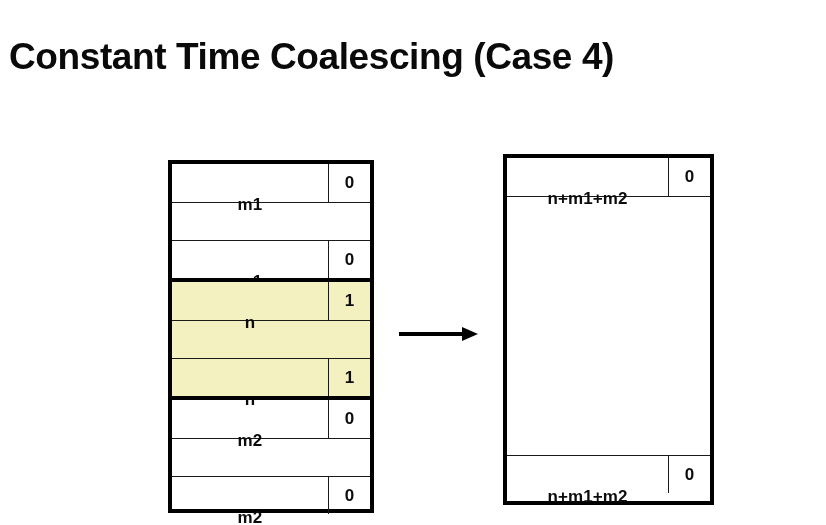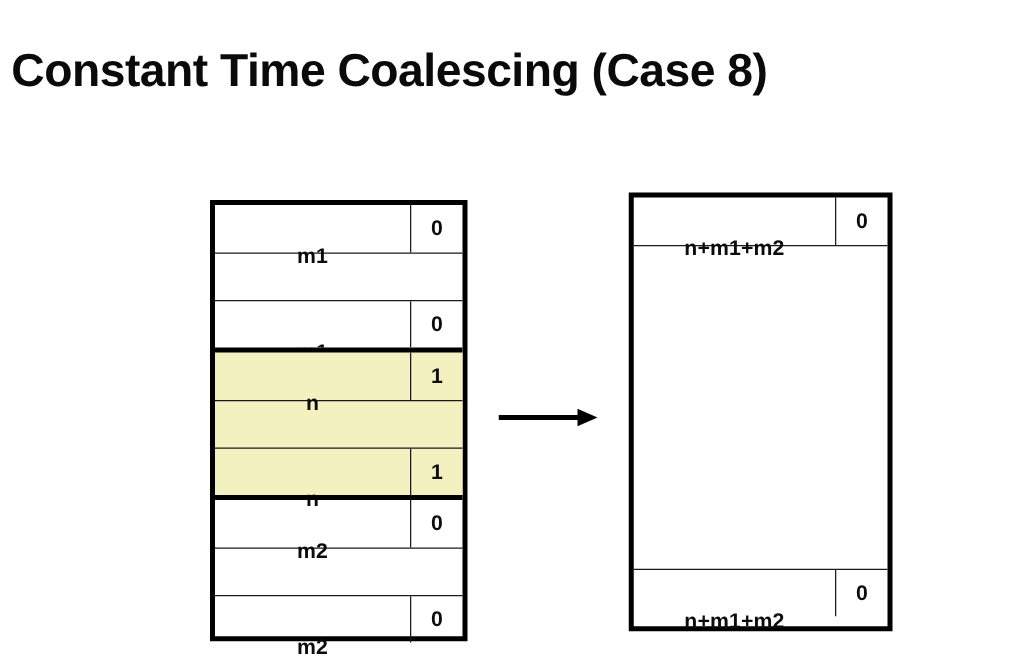--- a/index.html
+++ b/index.html
@@ -139,21 +139,21 @@
     border-top: 7px solid transparent;
     border-bottom: 7px solid transparent;
     border-left: 16px solid #000000;
   }
 </style>
 </head>
 <body>
 
 <div id="diagram">
 
-  <h1 id="slide-title">Constant Time Coalescing (Case 8)</h1>
+  <h1 id="slide-title">Constant Time Coalescing (Case 4)</h1>
 
   <div class="mem-block" id="block-before">
 
     <div class="row-group">
       <div class="mem-row">
         <div class="cell-label">m1</div>
         <div class="cell-flag">0</div>
       </div>
       <div class="mem-row blank">
         <div class="cell-label"></div>

